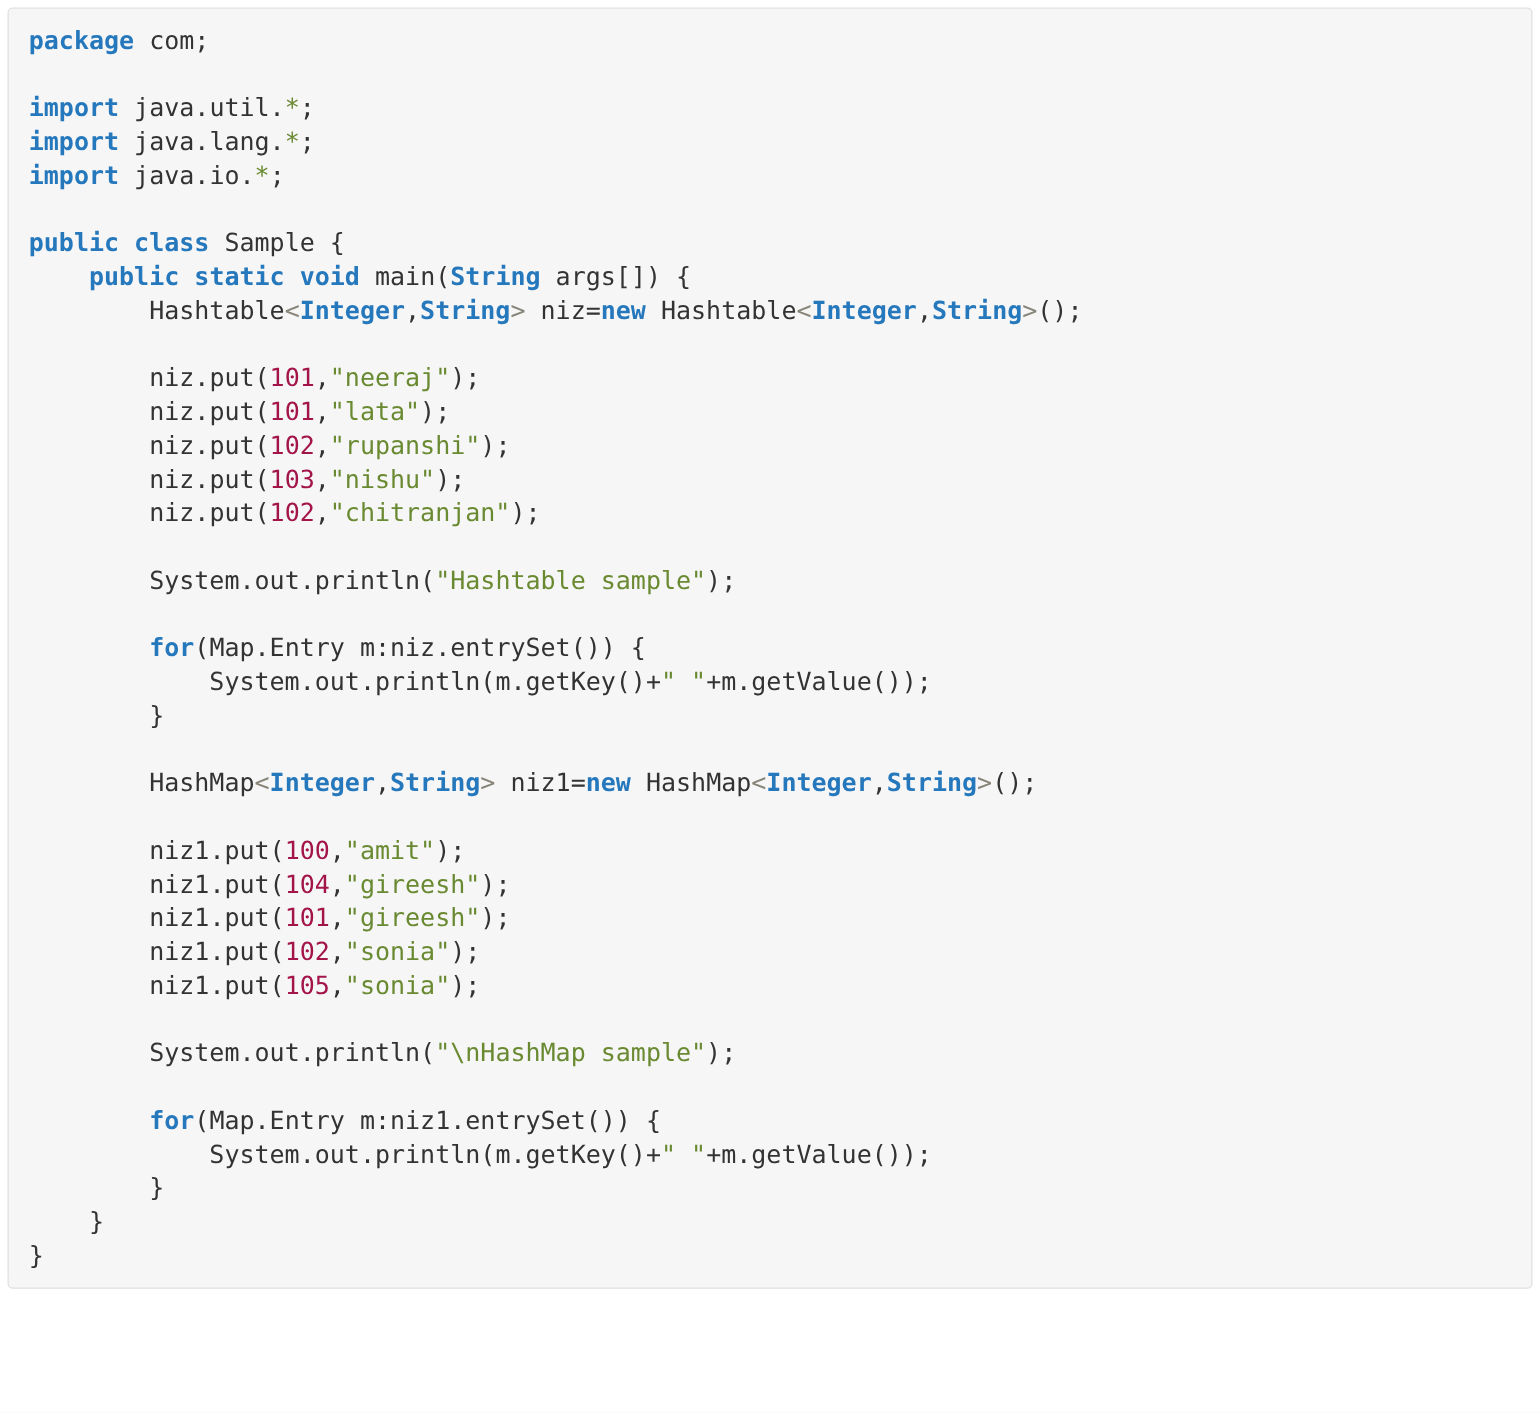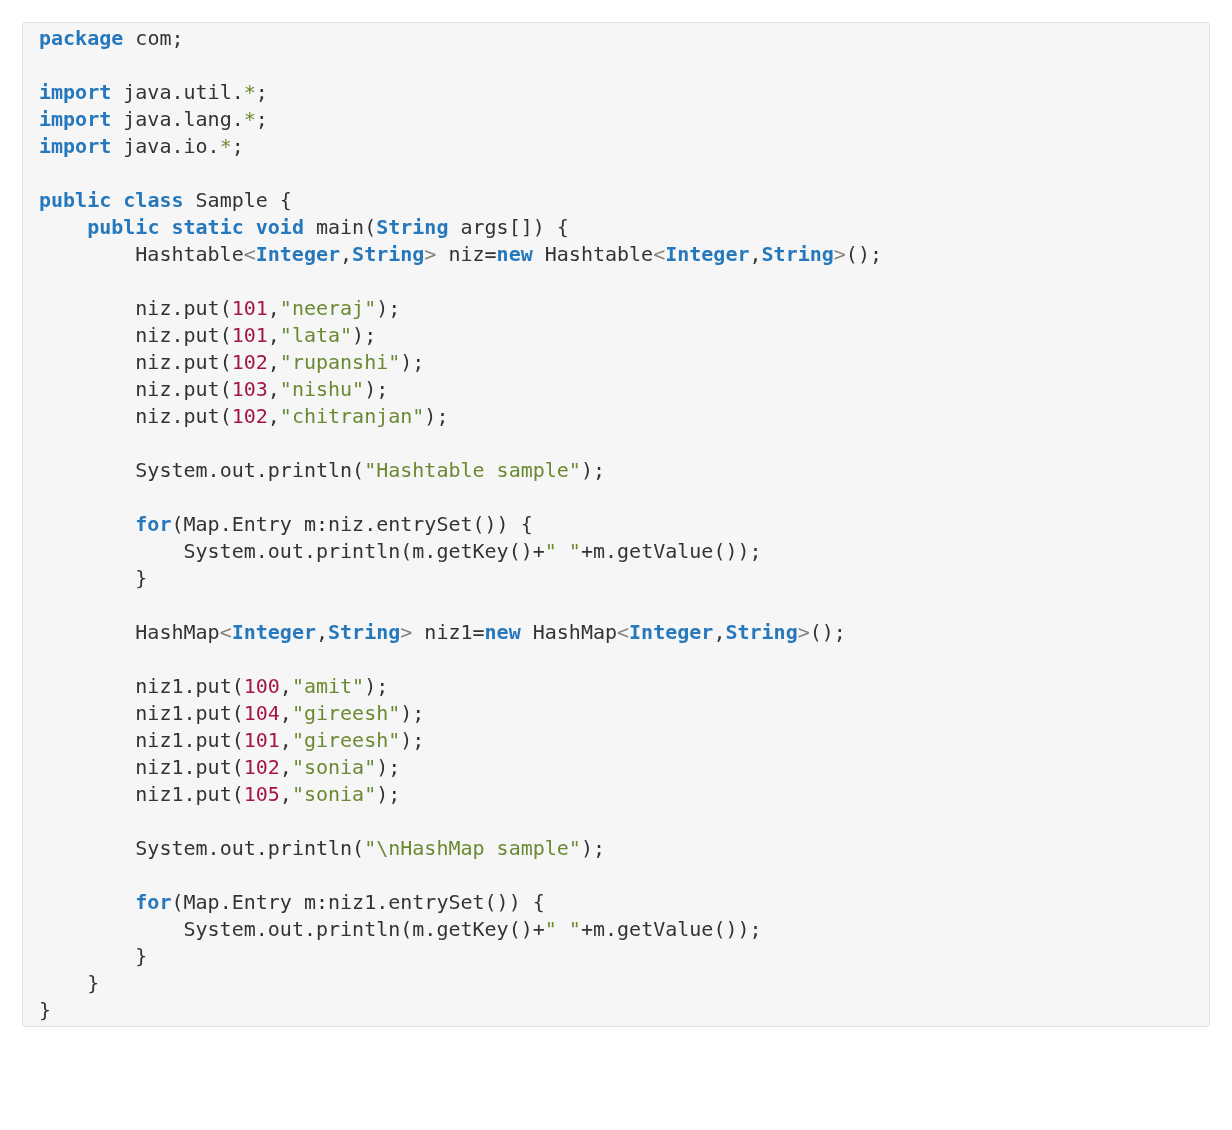--- a/index.html
+++ b/index.html
@@ -5,22 +5,22 @@
   body {
     margin: 0;
     padding: 0;
     background: #ffffff;
     font-family: Consolas, Menlo, Monaco, 'Courier New', monospace;
   }
   .code-block {
     background: #f6f6f6;
     border: 1px solid #e0e0e0;
     border-radius: 4px;
-    padding: 2px 16px;
-    margin: 22px;
+    padding: 12px 16px;
+    margin: 6px;
     font-size: 20px;
     line-height: 1.35;
     white-space: pre;
     color: #333333;
     overflow-x: auto;
   }
   .tok-kw   { color: #2678bd; font-weight: bold; }   
   .tok-type { color: #2678bd; font-weight: bold; }   
   .tok-num  { color: #a31549; }                       
   .tok-str  { color: #6a8a32; }                       

